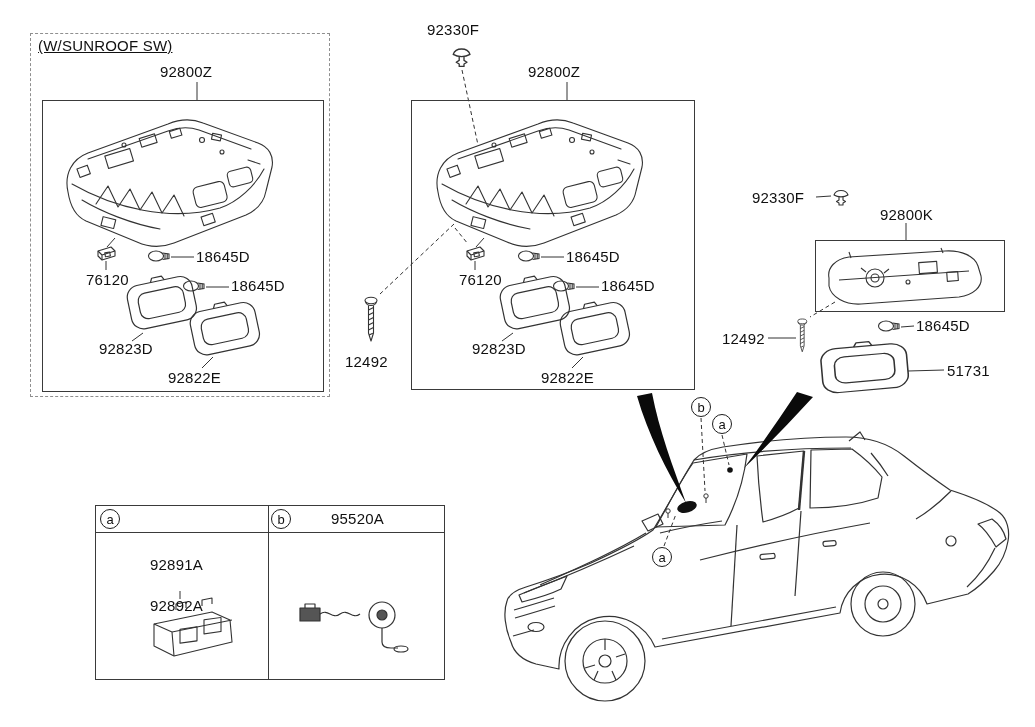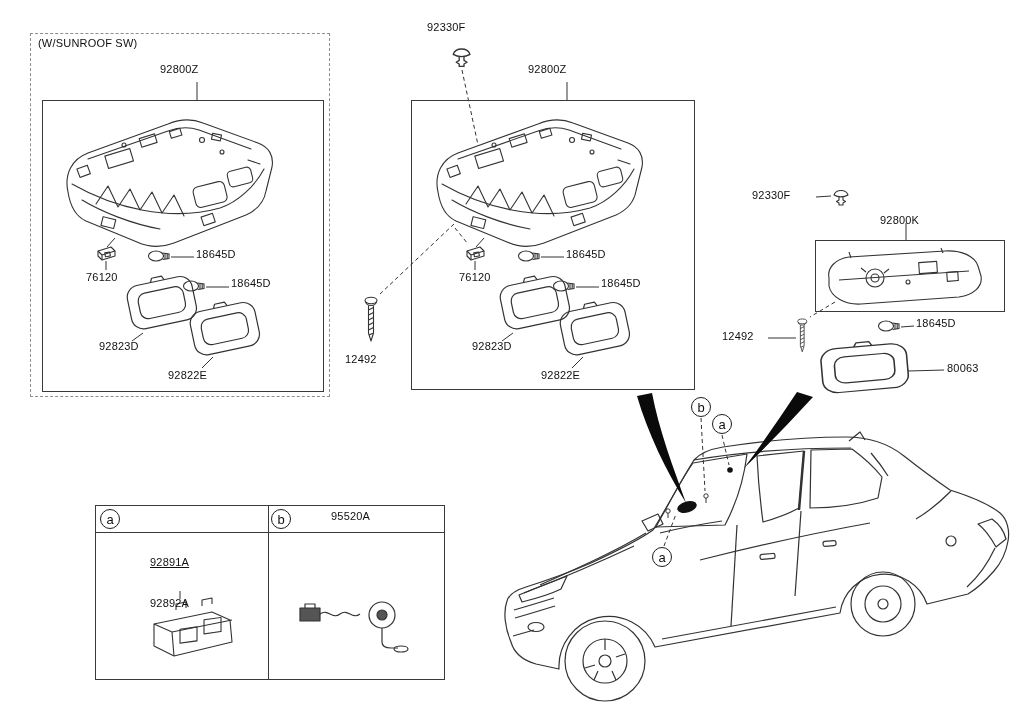--- a/index.html
+++ b/index.html
@@ -2,21 +2,21 @@
 <html><head>
 <meta charset="utf-8">
 <style>
   * { margin:0; padding:0; box-sizing:border-box; }
   html,body { background:#ffffff; }
   #canvas {
     position:relative; width:1035px; height:727px; background:#ffffff;
     font-family:"Liberation Sans", sans-serif; overflow:hidden; color:#111;
   }
   #art { position:absolute; left:0; top:0; }
-  .lbl { position:absolute; font-size:11px; color:#101010; white-space:nowrap; letter-spacing:.2px; }
+  .lbl { position:absolute; font-size:15px; color:#101010; white-space:nowrap; letter-spacing:.2px; }
   .box { position:absolute; border:1.4px solid #3a3a3a; background:transparent; }
   .box.dashed { border:1.6px dashed #8f8f8f; }
   .vline { position:absolute; width:0; border-left:1.4px solid #3a3a3a; }
   .hline { position:absolute; height:0; border-top:1.4px solid #3a3a3a; }
   .mark {
     position:absolute; width:20px; height:20px; border:1.4px solid #1d1d1d; border-radius:50%;
     background:#fff; font-size:13px; color:#111; display:flex; align-items:center; justify-content:center;
   }
 </style>
 </head>
@@ -221,46 +221,46 @@
 
   <div class="box dashed" style="left:30px; top:33px; width:300px; height:364px;"></div>
   <div class="box" style="left:42px; top:100px; width:282px; height:292px;"></div>
   <div class="box" style="left:411px; top:100px; width:284px; height:290px;"></div>
   <div class="box" style="left:815px; top:240px; width:190px; height:72px;"></div>
 
   <div class="box" style="left:95px; top:505px; width:350px; height:175px;"></div>
   <div class="vline" style="left:268px; top:505px; height:175px;"></div>
   <div class="hline" style="left:95px; top:532px; width:350px;"></div>
 
-  <div class="lbl" style="left:38px; top:37px;">(W/SUNROOF SW)</div>
+  <div class="lbl" style="left:38px; top:37px;text-decoration:underline;">(W/SUNROOF SW)</div>
   <div class="lbl" style="left:160px; top:63px;">92800Z</div>
   <div class="lbl" style="left:86px; top:271px;">76120</div>
   <div class="lbl" style="left:196px; top:248px;">18645D</div>
   <div class="lbl" style="left:231px; top:277px;">18645D</div>
   <div class="lbl" style="left:99px; top:340px;">92823D</div>
   <div class="lbl" style="left:168px; top:369px;">92822E</div>
 
   <div class="lbl" style="left:427px; top:21px;">92330F</div>
   <div class="lbl" style="left:528px; top:63px;">92800Z</div>
   <div class="lbl" style="left:459px; top:271px;">76120</div>
   <div class="lbl" style="left:566px; top:248px;">18645D</div>
   <div class="lbl" style="left:601px; top:277px;">18645D</div>
   <div class="lbl" style="left:472px; top:340px;">92823D</div>
   <div class="lbl" style="left:541px; top:369px;">92822E</div>
   <div class="lbl" style="left:345px; top:353px;">12492</div>
 
   <div class="lbl" style="left:752px; top:189px;">92330F</div>
-  <div class="lbl" style="left:880px; top:206px;margin-top:8px;">92800K</div>
+  <div class="lbl" style="left:880px; top:206px;">92800K</div>
   <div class="lbl" style="left:722px; top:330px;">12492</div>
   <div class="lbl" style="left:916px; top:317px;">18645D</div>
-  <div class="lbl" style="left:947px; top:362px;">80063</div>
+  <div class="lbl" style="left:947px; top:362px;">51731</div>
 
   <div class="mark" style="left:100px; top:509px;">a</div>
   <div class="mark" style="left:271px; top:509px;">b</div>
   <div class="lbl" style="left:331px; top:510px;text-align:center;">95520A</div>
-  <div class="lbl" style="left:150px; top:556px;text-decoration:underline;">92891A</div>
+  <div class="lbl" style="left:150px; top:556px;">92891A</div>
   <div class="lbl" style="left:150px; top:597px;">92892A</div>
 
   <div class="mark" style="left:691px; top:397px;">b</div>
   <div class="mark" style="left:712px; top:414px;">a</div>
   <div class="mark" style="left:652px; top:547px;">a</div>
 
 </div>
 
 </body></html>

